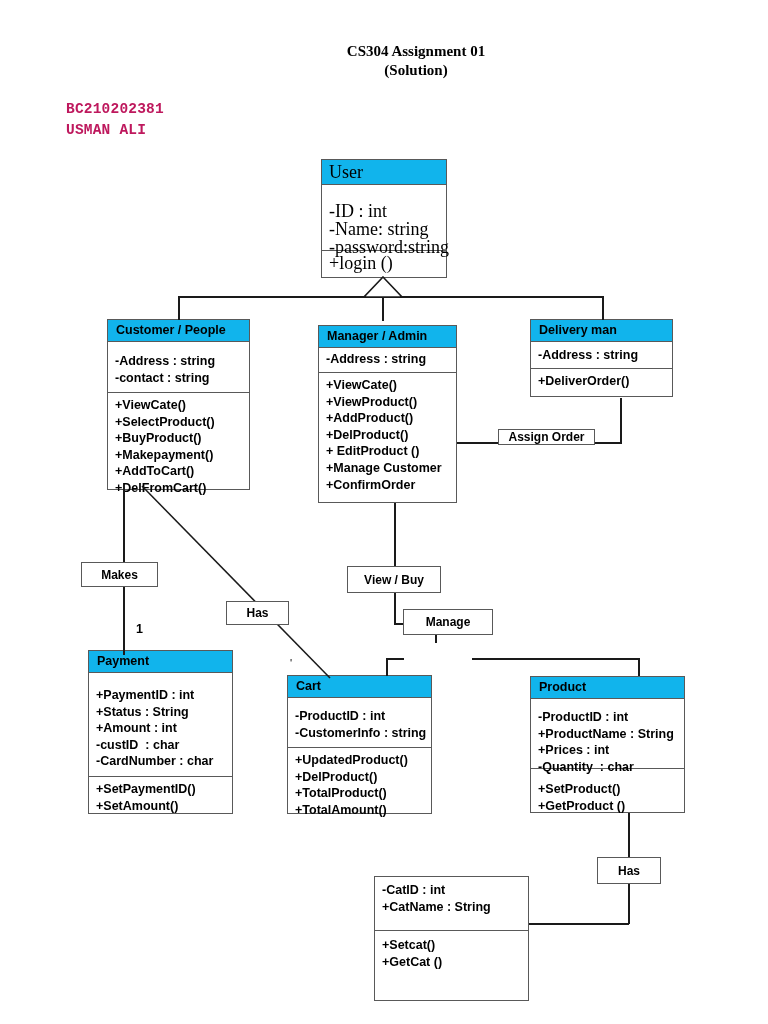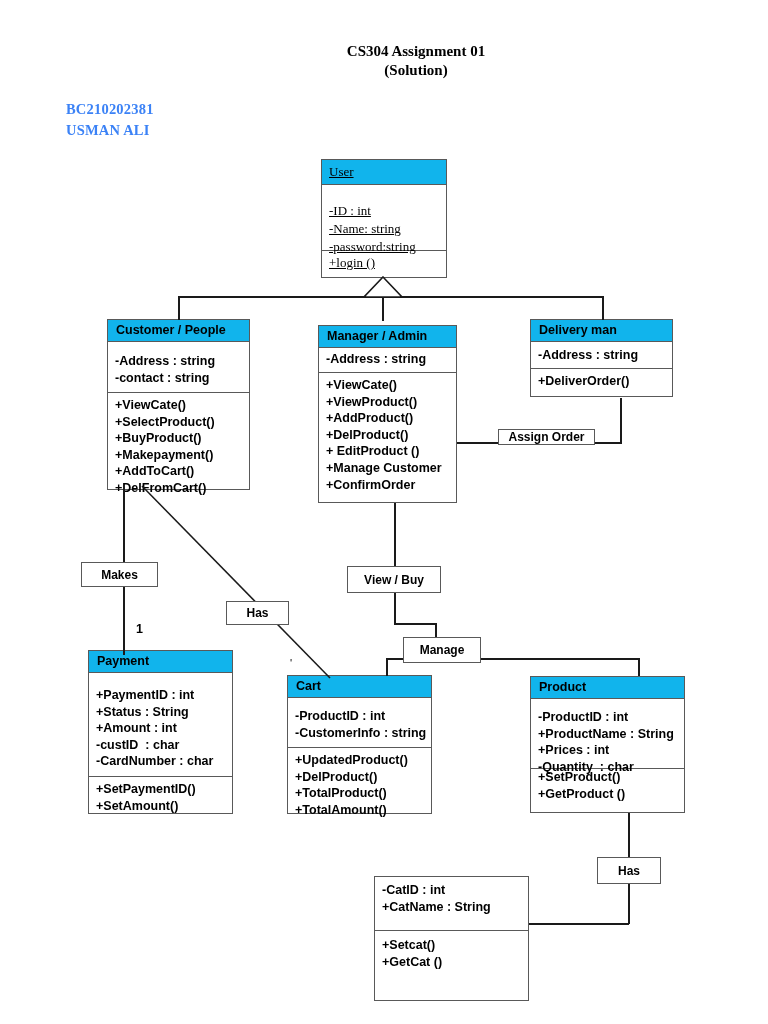--- a/index.html
+++ b/index.html
@@ -28,25 +28,25 @@
     line-height: 19px;
     color: #000;
     margin-left: 32px;
   }
   #doc-title .sub { display: block; }
 
   #student-block {
     position: absolute;
     left: 66px;
     top: 99px;
-    font-family: Liberation Serif, serif;
+    font-family: Liberation Mono, monospace;
     font-weight: bold;
     font-size: 14.5px;
     line-height: 21px;
-    color: #3b82f6;
+    color: #be185d;
     letter-spacing: 0.2px;
   }
   #student-block span { display: block; }
 
   
   .uml-class {
     position: absolute;
     box-sizing: border-box;
     border: 1.6px solid #595959;
     background: #ffffff;
@@ -72,23 +72,22 @@
   .uml-sec + .uml-sec {
     border-top: 1.6px solid #595959;
   }
   .uml-sec div { white-space: pre; }
 
   
   .serif .uml-head,
   .serif .uml-sec {
     font-family: "Liberation Serif", serif;
     font-weight: normal;
-    font-size: 13px;
+    font-size: 18px;
     line-height: 18px;
-    text-decoration: underline;
   }
   .serif .uml-head { font-weight: normal; padding-left: 7px; }
 
   
   .assoc-box {
     position: absolute;
     box-sizing: border-box;
     border: 1.6px solid #595959;
     background: #ffffff;
     font-size: 12px;
@@ -191,21 +190,21 @@
 <div class="line h" style="left:529px; top:923px; width:6px;"></div>
 
 <div class="assoc-box" style="left:498px; top:429px; width:97px; height:16px;text-align:center;">Assign Order</div>
 
 <div class="assoc-box" style="left:81px; top:562px; width:77px; height:25px;">Makes</div>
 
 <div class="assoc-box" style="left:226px; top:601px; width:63px; height:24px;">Has</div>
 
 <div class="assoc-box" style="left:347px; top:566px; width:94px; height:27px;">View / Buy</div>
 
-<div class="assoc-box" style="left:403px; top:637px; width:78px; height:26px;text-align:center;">Manage</div>
+<div class="assoc-box" style="left:403px; top:609px; width:90px; height:26px;text-align:center;">Manage</div>
 
 <div class="assoc-box" style="left:597px; top:857px; width:64px; height:27px;">Has</div>
 
 <div class="multiplicity" style="left:136px; top:622px;">1</div>
 
 <div class="uml-class serif" style="left:321px; top:159px; width:126px; height:119px;">
   <div class="uml-head">User</div>
   <div class="uml-sec" style="height:65px; padding-top:17px;">
     <div>-ID : int</div>
     <div>-Name: string</div>
@@ -288,21 +287,21 @@
 </div>
 
 <div class="uml-class" style="left:530px; top:676px; width:155px; height:137px;">
   <div class="uml-head">Product</div>
   <div class="uml-sec" style="height:69px; padding-top:10px;">
     <div>-ProductID : int</div>
     <div>+ProductName : String</div>
     <div>+Prices : int</div>
     <div>-Quantity  : char</div>
   </div>
-  <div class="uml-sec" style="padding-top:0;">
+  <div class="uml-sec" style="padding-top:12px;">
     <div>+SetProduct()</div>
     <div>+GetProduct ()</div>
   </div>
 </div>
 
 <div class="uml-class" style="left:374px; top:876px; width:155px; height:125px;">
   <div class="uml-sec" style="height:53px; ">
     <div>-CatID : int</div>
     <div>+CatName : String</div>
   </div>

